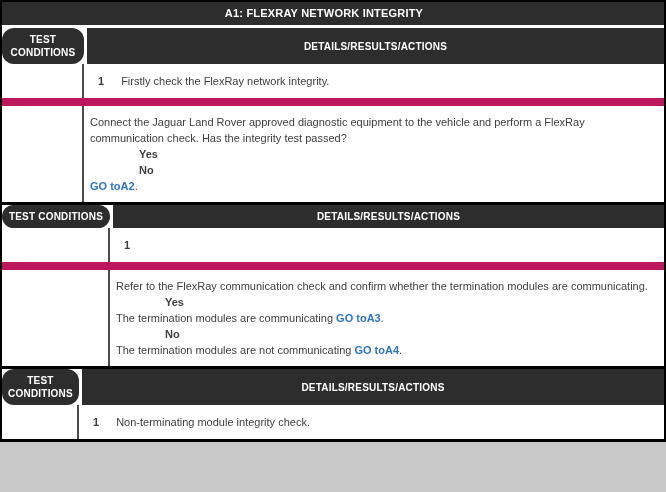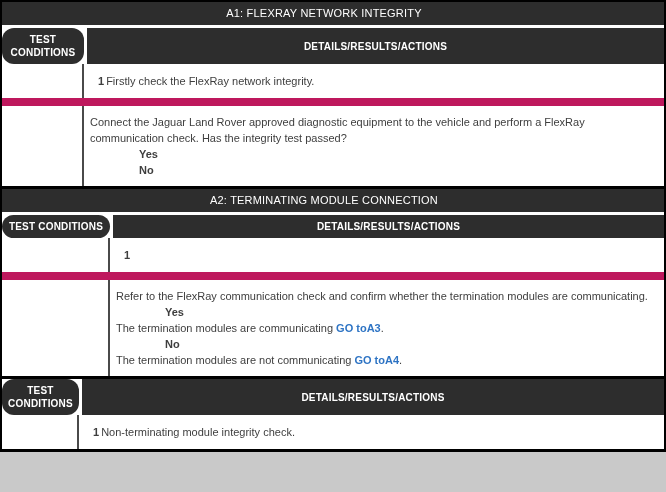--- a/index.html
+++ b/index.html
@@ -25,21 +25,21 @@
   .section + .section {
     margin-top: -1px;
   }
   .section.last {
     border-bottom-width: 3px;
   }
   .title-bar {
     background: #2d2d2d;
     color: #ffffff;
     font-size: 11px;
-    font-weight: normal;
+    font-weight: bold;
     text-align: center;
     padding: 5px 20px 6px 2px;
     margin-bottom: 3px;
     letter-spacing: 0.2px;
   }
   .header-row {
     display: flex;
     gap: 3px;
     background: #ffffff;
   }
@@ -92,21 +92,21 @@
     display: flex;
     align-items: flex-start;
     padding-top: 1px;
     padding-bottom: 1px;
   }
   .num {
     font-weight: bold;
     margin-left: 8px;
   }
   .num-text {
-    margin-left: 2px;
+    margin-left: 17px;
   }
   .line {
     min-height: 16px;
   }
   .line.indent {
     padding-left: 17px;
   }
   .seg.bold {
     font-weight: bold;
     margin-left: 32px;
@@ -135,25 +135,25 @@
             <span class="num-text">Firstly check the FlexRay network integrity.</span>
           </div>
         </div>
       </div>
       <div class="row">
         <div class="cell-left" style="width: 82px;"></div>
         <div class="cell-right">
           <div class="line"><span class="seg normal">Connect the Jaguar Land Rover approved diagnostic equipment to the vehicle and perform a FlexRay communication check. Has the integrity test passed?</span></div>
           <div class="line indent"><span class="seg bold">Yes</span></div>
           <div class="line indent"><span class="seg bold">No</span></div>
+          <div class="line"><span class="seg link">GO toA2</span><span class="seg normal">.</span></div>
         </div>
       </div>
     </div>
     <div class="section">
-      <div class="title-bar">A2: TERMINATING MODULE CONNECTION</div>
       <div class="header-row">
         <div class="header-cell col1 nowrap" style="width: 108px;">TEST CONDITIONS</div>
         <div class="header-cell col2">DETAILS/RESULTS/ACTIONS</div>
       </div>
       <div class="row">
         <div class="cell-left" style="width: 108px;"></div>
         <div class="cell-right">
           <div class="numbered">
             <span class="num">1</span>
           </div>

